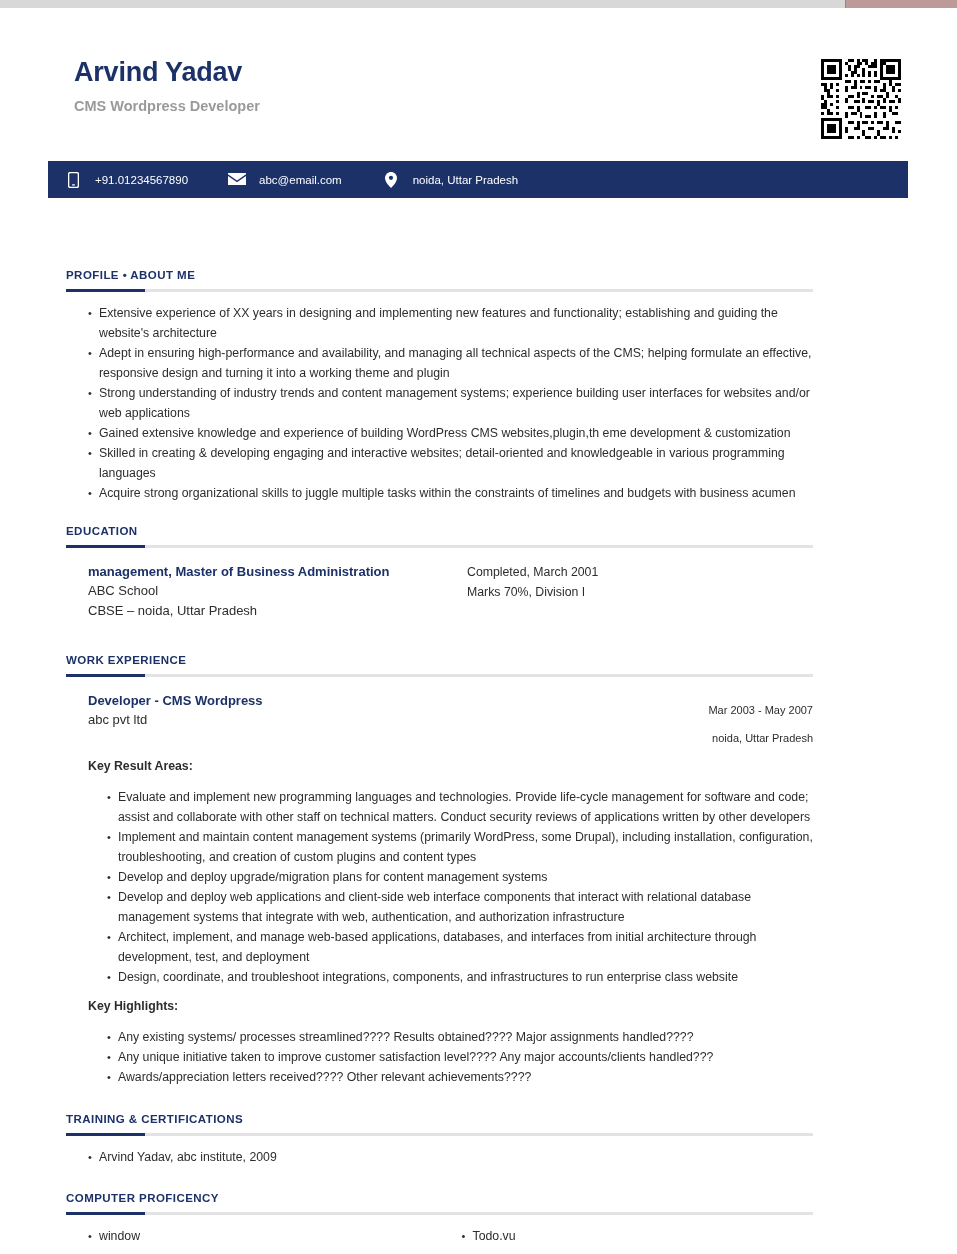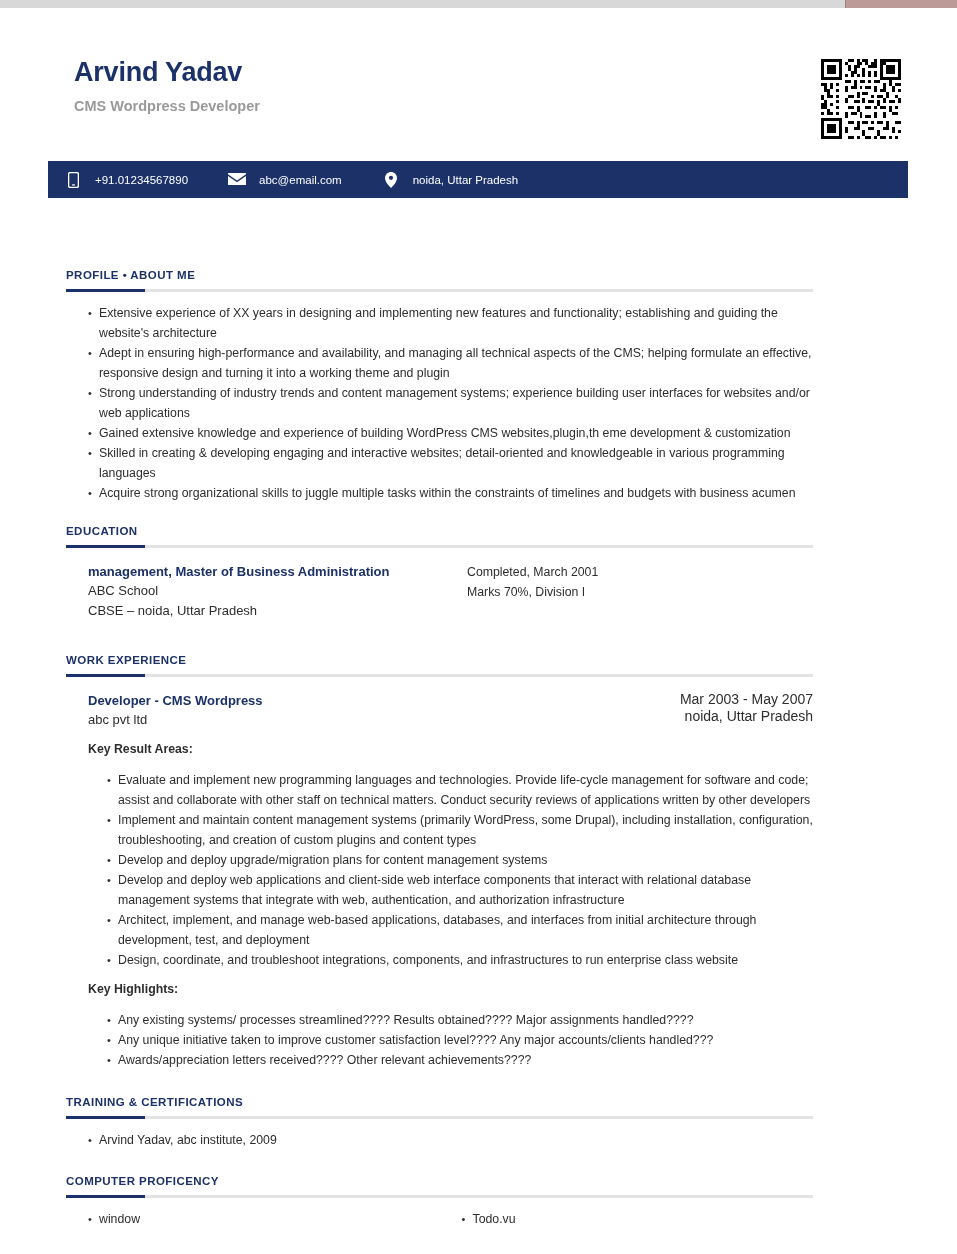--- a/index.html
+++ b/index.html
@@ -193,24 +193,25 @@
     font-weight: bold;
     color: #1b3168;
     line-height: 19px;
   }
   .entry-sub {
     font-size: 13px;
     color: #2d2d2d;
     line-height: 20px;
   }
   .entry-meta {
-    font-size: 14px;
+    font-size: 11px;
     color: #2d2d2d;
     line-height: 17px;
     white-space: nowrap;
+    margin-top: 11px;
   }
 
   .edu-right {
     font-size: 12.3px;
     color: #2d2d2d;
     line-height: 20px;
     text-align: left;
   }
 
   .sub-head {

